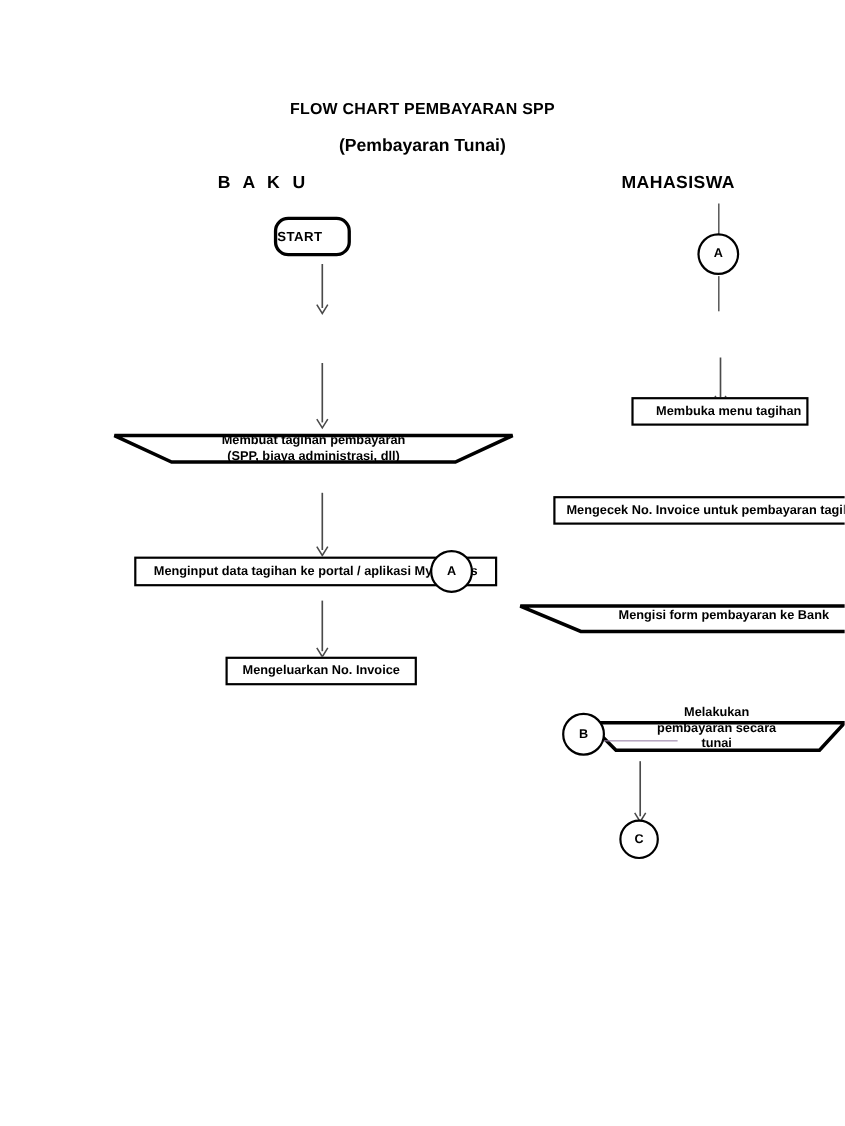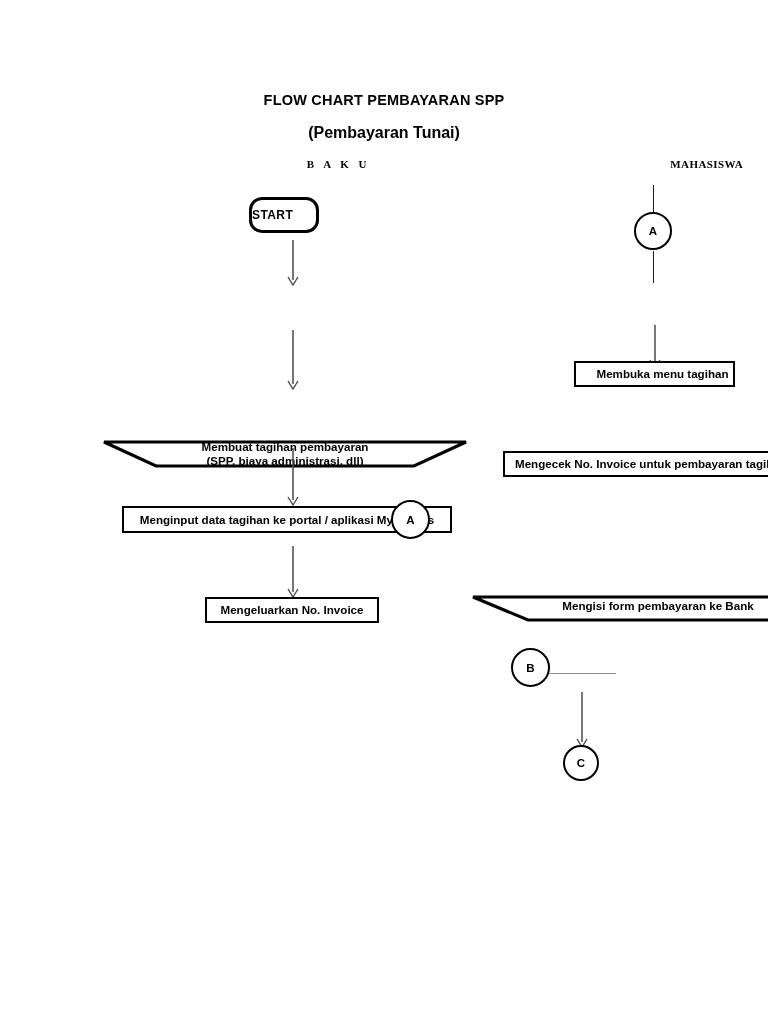--- a/index.html
+++ b/index.html
@@ -31,25 +31,24 @@
     letter-spacing: 0.2px;
   }
   .doc-subtitle {
     left: 0; right: 0;
     top: 124px;
     text-align: center;
     font-size: 16px;
     font-weight: bold;
   }
   .col-head {
-    font-size: 11px;
-    font-weight: bold;
-    text-align: right;
-    white-space: nowrap;
-    font-family: Liberation Serif, serif;
+    font-size: 16px;
+    font-weight: bold;
+    text-align: left;
+    white-space: nowrap;
   }
   .col-head.baku { left: 198px; top: 158px; width: 172px; letter-spacing: 3.5px; }
   .col-head.mhs  { left: 565px; top: 158px; width: 178px; letter-spacing: 0.4px; }
 
   
   .box {
     box-sizing: border-box;
     border: 2.6px solid #000;
     background: #fff;
     display: flex;
@@ -81,21 +80,21 @@
     border-radius: 50%;
     background: #fff;
     display: flex;
     align-items: center;
     justify-content: center;
     font-size: 11.5px;
     font-weight: bold;
   }
 
   
-  .trap-wrap { pointer-events: none; margin-top: 46px; }
+  .trap-wrap { pointer-events: none; }
   .trap-wrap svg { display: block; overflow: visible; }
   .trap-label {
     position: absolute;
     left: 0; right: 0;
     text-align: center;
     font-size: 11.6px;
     font-weight: bold;
     line-height: 1.22;
     white-space: nowrap;
   }
@@ -214,20 +213,30 @@
 
   <div class="abs trap-wrap" style="left:473px; top:549px; width:310px; height:27px;">
     <svg width="310" height="27" viewBox="0 0 310 27" preserveAspectRatio="none">
       <polygon points="0,2 310,2 310,25 55,25" fill="#ffffff" stroke="#000000" stroke-width="3.2" stroke-linejoin="miter"></polygon>
     </svg>
     <div class="trap-label" style="top:4px; left:80px; right:20px;">
       <span>Mengisi form pembayaran ke Bank</span>
     </div>
   </div>
 
+  <div class="abs trap-wrap" style="left:535px; top:655px; width:233px; height:30px;">
+    <svg width="233" height="30" viewBox="0 0 233 30" preserveAspectRatio="none">
+      <polygon points="0,2 233,2 210,27 25,27" fill="#ffffff" stroke="#000000" stroke-width="3.2" stroke-linejoin="miter"></polygon>
+    </svg>
+    <div class="trap-label" style="top:-14px;">
+      <span>Melakukan</span><br>
+      <span>pembayaran secara</span><br>
+      <span>tunai</span>
+    </div>
+  </div>
 
   <div class="abs thinline" style="left:548px; top:673px; width:68px;"></div>
 
   <div class="abs circle" style="left:511px; top:648px; width:39px; height:39px;">
     <span>B</span>
   </div>
 
   <div class="abs arrow" style="left:572px; top:692px;">
     <svg width="20" height="56" viewBox="0 0 20 56">
       <line x1="10" y1="0" x2="10" y2="50" stroke="#4a4a4a" stroke-width="1.5"></line>

